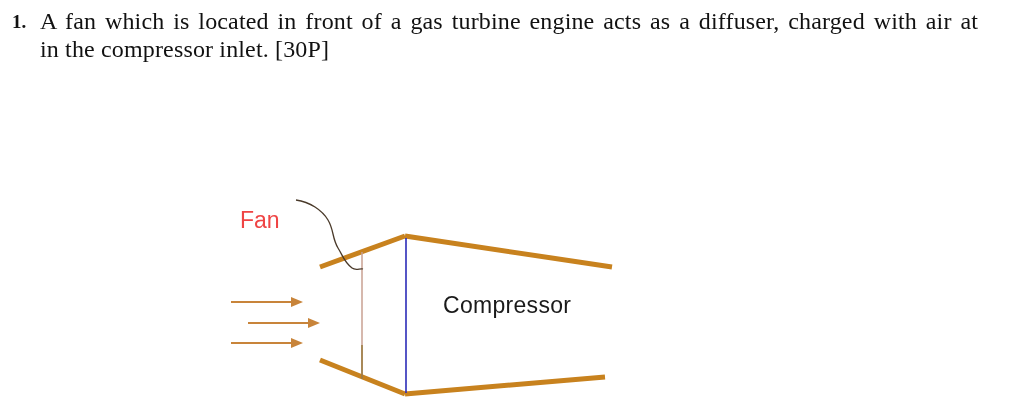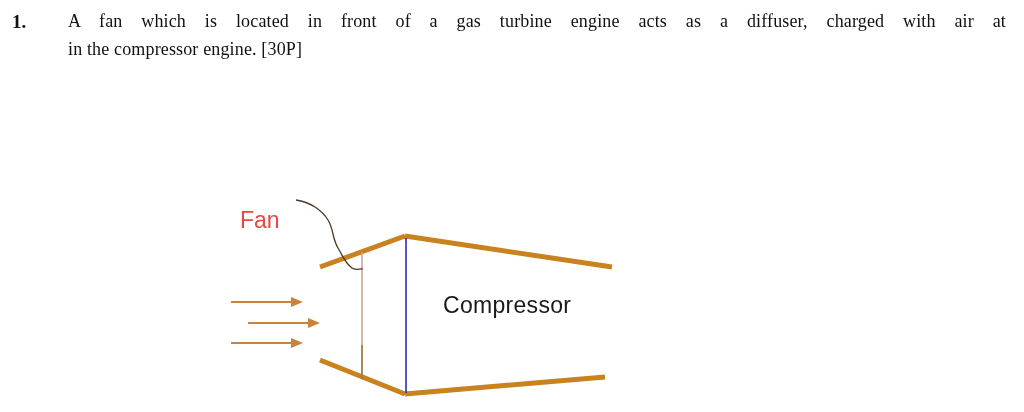--- a/index.html
+++ b/index.html
@@ -27,26 +27,25 @@
     top: 0;
     font-weight: bold;
     font-size: 19px;
     line-height: 27px;
   }
   .problem-text {
     position: absolute;
     left: 28px;
     top: 0;
     width: 938px;
-    font-size: 18px;
+    font-size: 24px;
     line-height: 27.5px;
     text-align: justify;
     text-align-last: left;
     letter-spacing: 0.15px;
-    margin-left: 28px;
   }
   .problem-text .line {
     display: block;
     text-align: justify;
     text-align-last: justify;
     white-space: nowrap;
   }
   .problem-text .line.last {
     text-align-last: left;
   }
@@ -79,21 +78,21 @@
     text-align: center;
   }
 </style>
 </head>
 <body>
 
 <div class="problem">
   <span class="problem-number">1.</span>
   <div class="problem-text">
     <span class="line">A fan which is located in front of a gas turbine engine acts as a diffuser, charged with air at</span>
-    <span class="line last"><span>in the compressor engine.</span> <span class="points">[30P]</span></span>
+    <span class="line last"><span>in the compressor inlet.</span> <span class="points">[30P]</span></span>
   </div>
 </div>
 
 <svg class="diagram" viewBox="0 0 1024 412" xmlns="http://www.w3.org/2000/svg">
 
   <g>
     <line x1="320" y1="267" x2="405" y2="236" stroke="#c8821e" stroke-width="5" stroke-linecap="butt"></line>
     <line x1="405" y1="236" x2="612" y2="267" stroke="#c8821e" stroke-width="5" stroke-linecap="butt"></line>
   </g>
 

